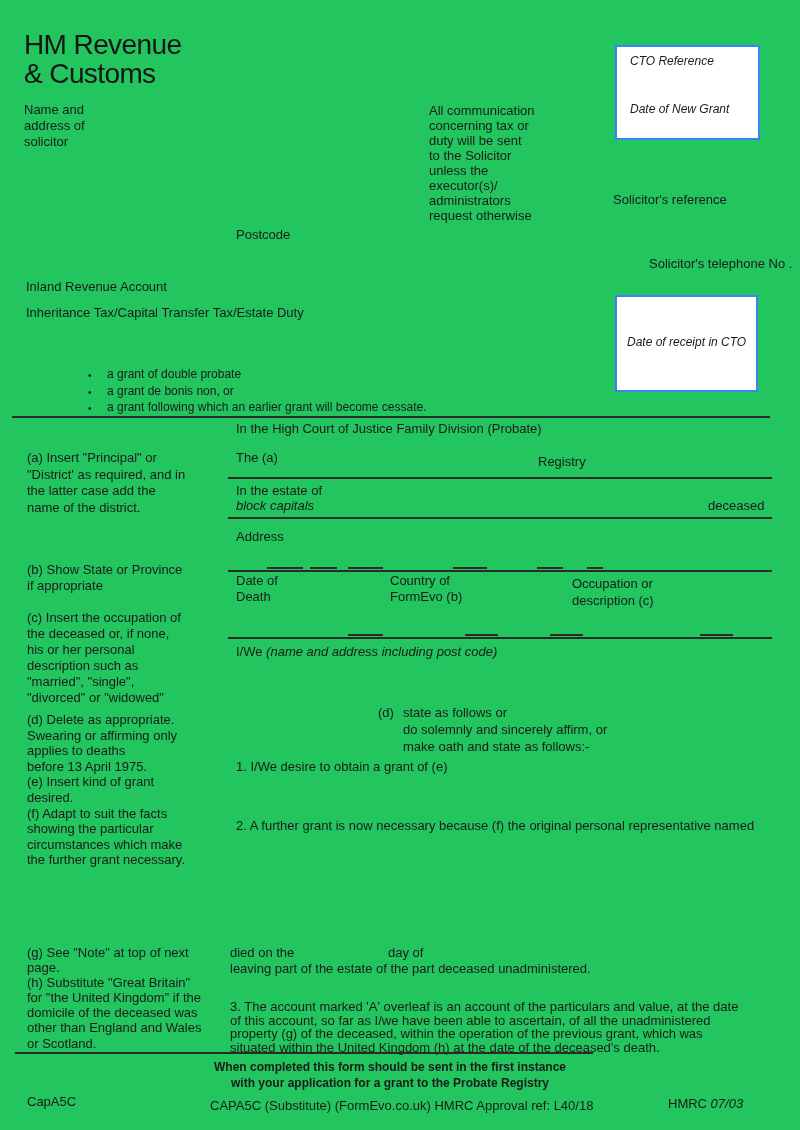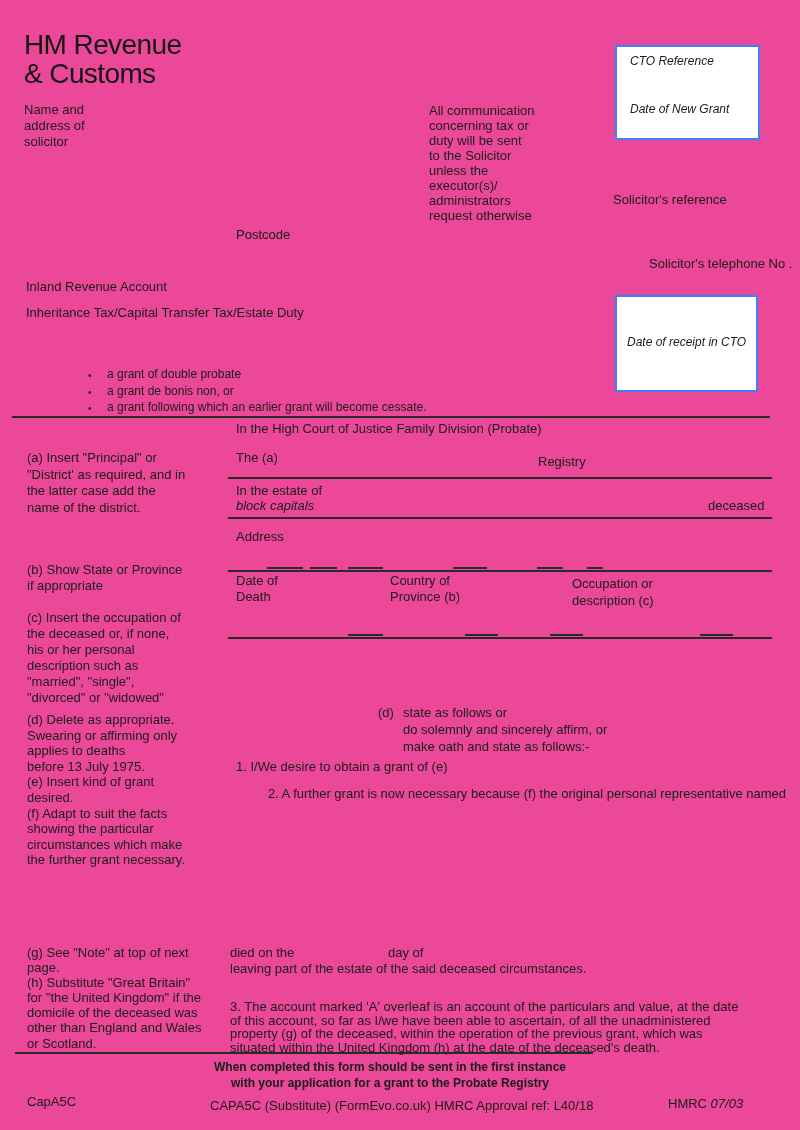--- a/index.html
+++ b/index.html
@@ -1,19 +1,19 @@
 <!DOCTYPE html>
 <html><head>
 <meta charset="utf-8">
 <title>CapA5C Form</title>
 <style>
   * { margin:0; padding:0; box-sizing:border-box; }
   html,body { background:#ffffff; }
   body { font-family:"Liberation Sans","DejaVu Sans",sans-serif; color:#1b1b1b; }
-  .page { position:relative; width:800px; height:1130px; background:#ec4899; overflow:hidden; }
+  .page { position:relative; width:800px; height:1130px; background:#22c55e; overflow:hidden; }
   .t { position:absolute; font-size:13px; line-height:15.5px; white-space:pre-line; }
   .i { font-style:italic; }
   .logo { position:absolute; left:24px; top:30px; font-size:28px; line-height:29px; letter-spacing:-0.6px; white-space:pre-line; color:#161616; }
   .rule { position:absolute; height:2px; background:#2a2a2a; }
   .tick { position:absolute; height:2px; background:#2a2a2a; }
   .box { position:absolute; border:2px solid #3b82f6; background:#fff; }
   .box .lbl { position:absolute; font-size:12px; font-style:italic; white-space:nowrap; }
   .bullets { position:absolute; left:88px; top:367px; list-style:none; }
   .bullets li { display:flex; font-size:12px; line-height:15.6px; }
   .bullets .blt { width:19px; font-size:10px; padding-top:1px; }
@@ -97,68 +97,69 @@
   <div class="tick" style="left:267px; top:567px; width:36px;"></div>
   <div class="tick" style="left:310px; top:567px; width:27px;"></div>
   <div class="tick" style="left:348px; top:567px; width:35px;"></div>
   <div class="tick" style="left:453px; top:567px; width:34px;"></div>
   <div class="tick" style="left:537px; top:567px; width:26px;"></div>
   <div class="tick" style="left:587px; top:567px; width:16px;"></div>
 
   <div class="t" style="left:236px; top:573px; line-height:16px;">Date of
 Death</div>
   <div class="t" style="left:390px; top:573px; line-height:16px;">Country of
-Province (b)</div>
+FormEvo (b)</div>
   <div class="t" style="left:572px; top:575px; line-height:17px;">Occupation or
 description (c)</div>
 
   <div class="t" style="left:27px; top:610px; line-height:15.9px; width:195px;">(c) Insert the occupation of
 the deceased or, if none,
 his or her personal
 description such as
 "married", "single",
 "divorced" or "widowed"</div>
 
   <div class="rule" style="left:228px; top:637px; width:544px;"></div>
   <div class="tick" style="left:348px; top:634px; width:35px;"></div>
   <div class="tick" style="left:465px; top:634px; width:33px;"></div>
   <div class="tick" style="left:550px; top:634px; width:33px;"></div>
   <div class="tick" style="left:700px; top:634px; width:33px;"></div>
 
+  <div class="t" style="left:236px; top:644px;"><span>I/We </span><span class="i">(name and address including post code)</span></div>
 
   <div class="t" style="left:27px; top:712px; line-height:15.6px; width:205px;">(d) Delete as appropriate.
 Swearing or affirming only
 applies to deaths
-before 13 July 1975.
+before 13 April 1975.
 (e) Insert kind of grant
 desired.
 (f)  Adapt to suit the facts
 showing the particular
 circumstances which make
 the further grant necessary.</div>
 
   <div class="t" style="left:378px; top:704px; line-height:17.2px;">(d)</div>
   <div class="t" style="left:403px; top:704px; line-height:17.2px;">state as follows or
 do solemnly and sincerely affirm, or
 make oath and state as follows:-</div>
 
   <div class="t" style="left:236px; top:759px;">1.  I/We desire to obtain a grant of (e)</div>
-  <div class="t" style="left:236px; top:786px; width:550px;text-align:right;">2.  A further grant is now necessary because (f) the original personal representative  named</div>
+  <div class="t" style="left:236px; top:818px; width:550px;">2.  A further grant is now necessary because (f) the original personal representative  named</div>
 
   <div class="t" style="left:27px; top:945px; line-height:15.1px; width:210px;">(g) See "Note" at top of next
 page.
 (h) Substitute "Great Britain"
 for "the United Kingdom" if the
 domicile of the deceased was
 other than England and Wales
 or Scotland.</div>
 
   <div class="t" style="left:230px; top:945px;">died on the</div>
   <div class="t" style="left:352px; top:945px;margin-left:36px;">day of</div>
-  <div class="t" style="left:230px; top:961px;">leaving part of the estate of the said deceased circumstances.</div>
+  <div class="t" style="left:230px; top:961px;">leaving part of the estate of the part deceased unadministered.</div>
 
   <div class="t" style="left:230px; top:1000px; line-height:13.5px; width:560px;">3. The account marked 'A' overleaf is an account of the particulars and value, at the date
 of this account, so far as I/we have been able to ascertain, of all the unadministered
 property (g) of the deceased, within the operation of the previous grant, which was
 situated within the United Kingdom (h) at the date of the deceased's death.</div>
 
   <div class="rule" style="left:15px; top:1052px; width:578px;"></div>
 
   <div class="notice">When completed this form should be sent in the first  instance
 with your application for a grant to the Probate Registry</div>

